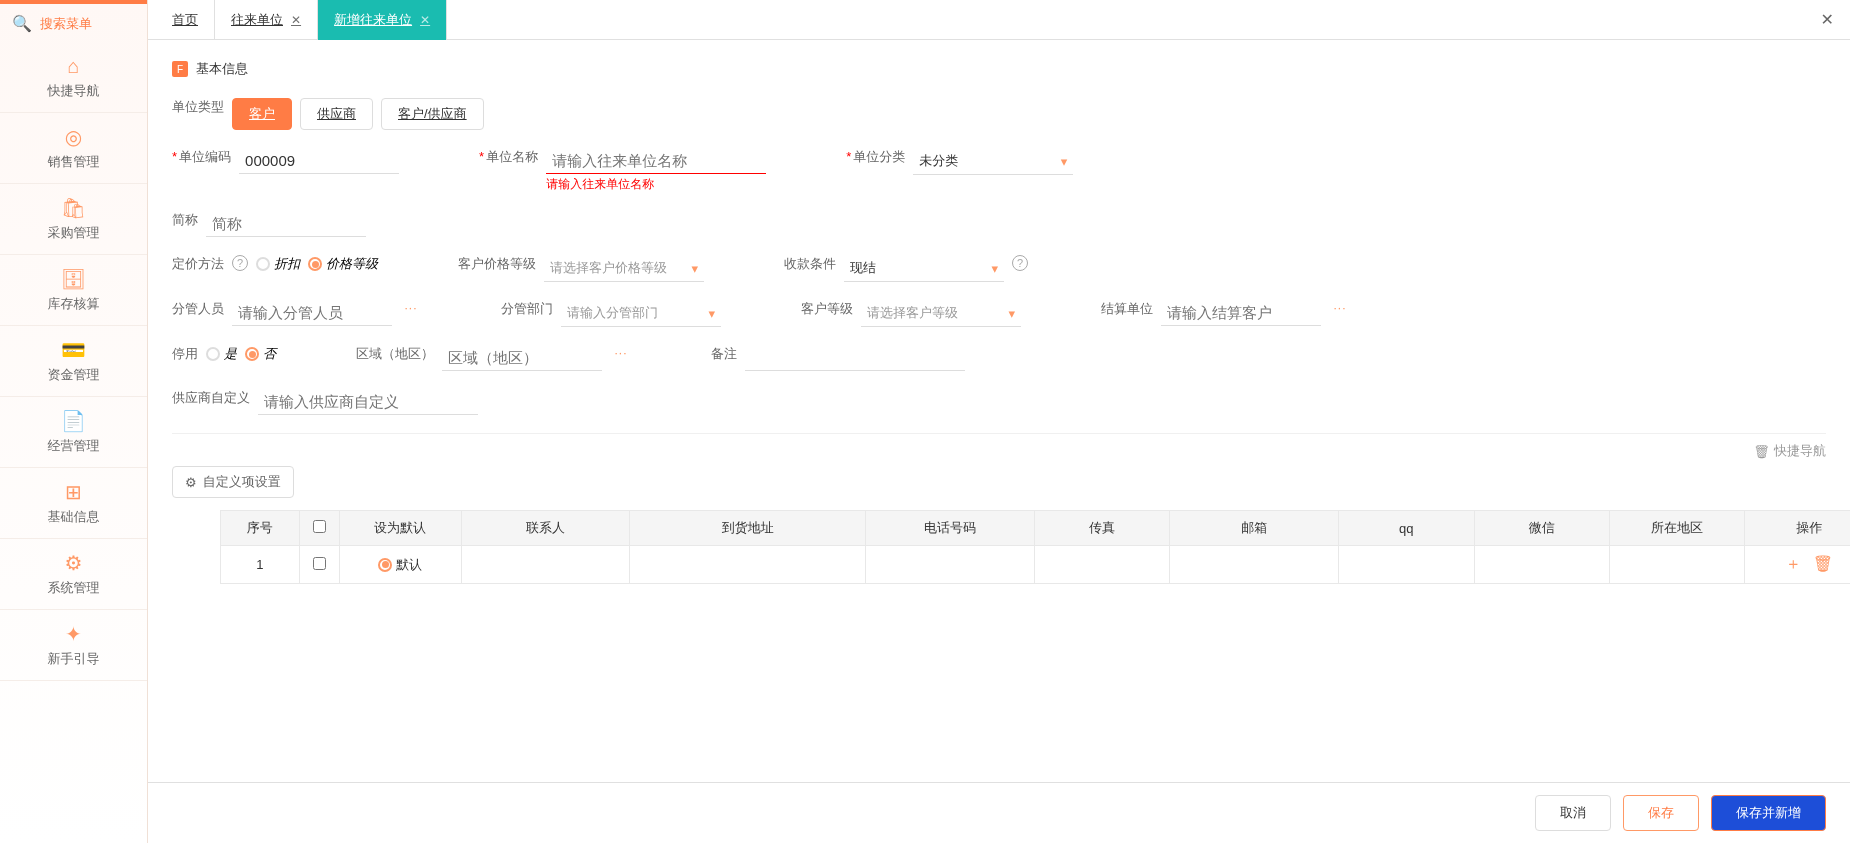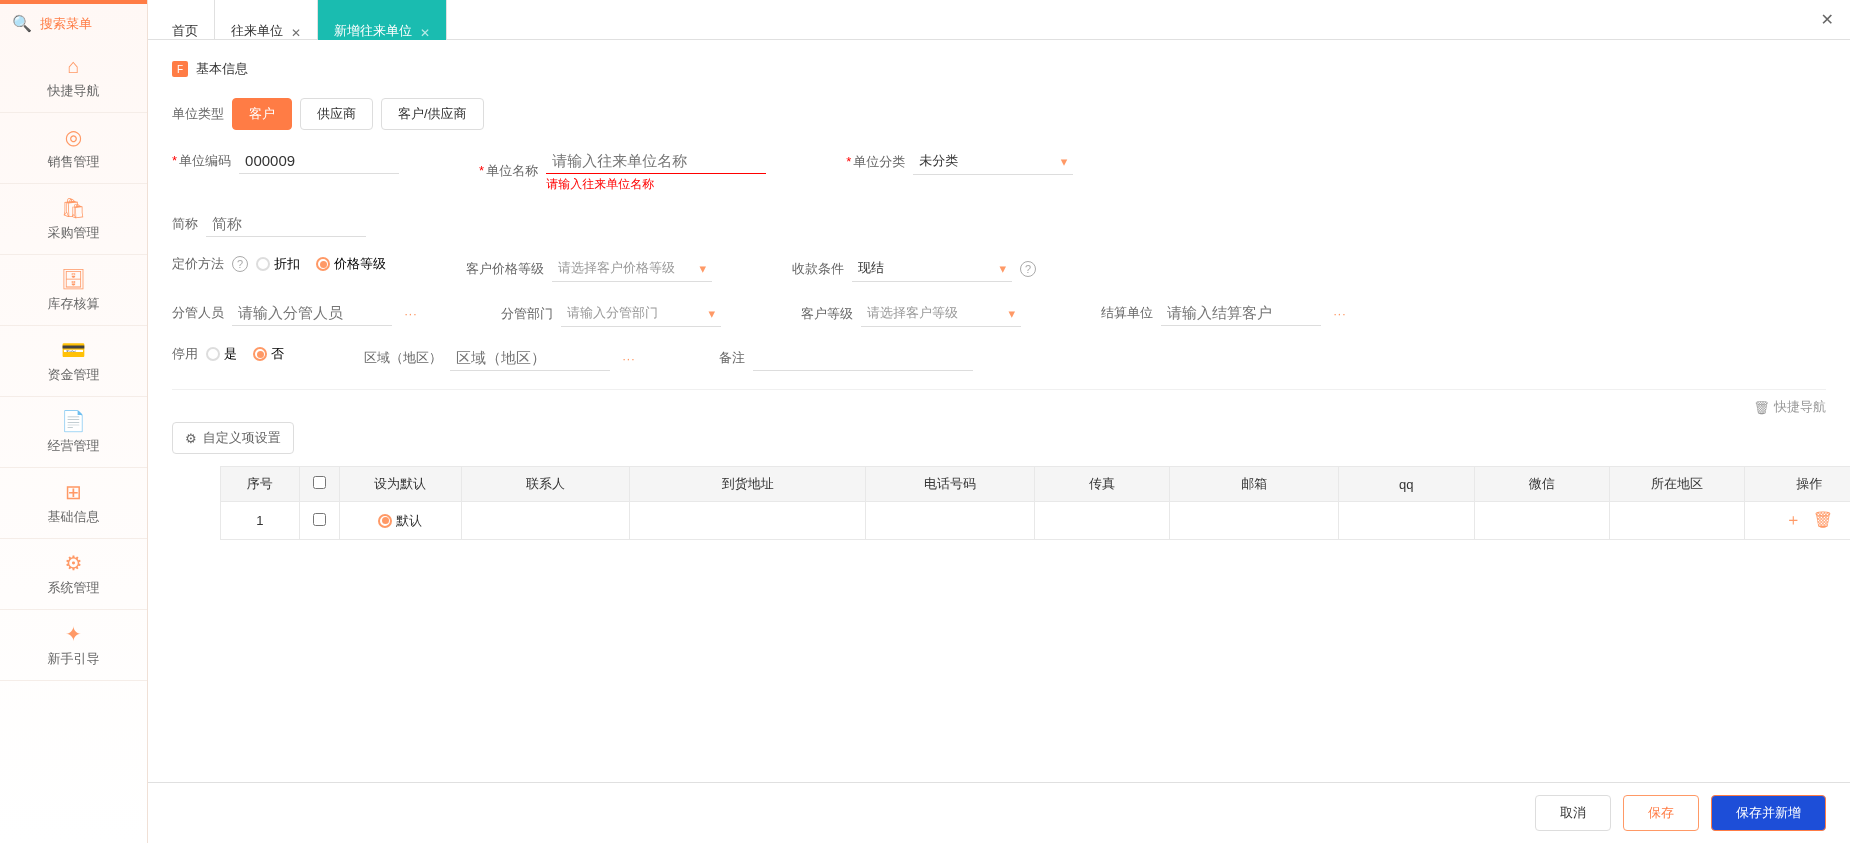--- a/index.html
+++ b/index.html
@@ -60,28 +60,29 @@
       display: flex;
       align-items: center;
       background: #fff;
       border-bottom: 1px solid #e0e0e0;
       height: 40px;
       padding: 0 8px;
       flex-shrink: 0;
     }
     .tab {
       display: flex;
-      align-items: flex-end;
+      align-items: center;
       padding: 0 16px;
       height: 40px;
       cursor: pointer;
       color: #333;
       font-size: 13px;
       border-right: 1px solid #e0e0e0;
       white-space: nowrap;
+      text-decoration: underline;
     }
     .tab.home { color: #333; }
     .tab.active {
       background: #1abcb0;
       color: #fff;
     }
     .tab .close-btn {
       margin-left: 8px;
       font-size: 12px;
       color: inherit;
@@ -127,21 +128,21 @@
     
     .form-row {
       display: flex;
       align-items: flex-start;
       margin-bottom: 18px;
       gap: 20px;
       flex-wrap: wrap;
     }
     .form-group {
       display: flex;
-      align-items: center;
+      align-items: flex-start;
       gap: 8px;
       min-width: 0;
     }
     .form-label {
       color: #666;
       white-space: nowrap;
       font-size: 13px;
       flex-shrink: 0;
     }
     .form-label.required::before {
@@ -174,21 +175,21 @@
       cursor: pointer;
       min-width: 160px;
       background: transparent;
       justify-content: space-between;
       color: #999;
     }
     .form-select .chevron { color: #ff9966; margin-left: 4px; }
     .form-select.with-value { color: #333; }
 
     
-    .radio-group { display: flex; align-items: center; gap: 16px; }
+    .radio-group { display: flex; align-items: center; gap: 8px; font-style: italic; }
     .radio-item { display: flex; align-items: center; gap: 4px; cursor: pointer; }
     .radio-btn {
       width: 14px; height: 14px;
       border-radius: 50%;
       border: 2px solid #ddd;
       display: flex; align-items: center; justify-content: center;
     }
     .radio-btn.checked { border-color: #ff9966; }
     .radio-btn.checked::after {
       content: '';
@@ -200,20 +201,21 @@
     
     .unit-type-group { display: flex; gap: 8px; }
     .unit-btn {
       padding: 6px 16px;
       border: 1px solid #ddd;
       border-radius: 4px;
       cursor: pointer;
       background: #fff;
       color: #333;
       font-size: 13px;
+      text-decoration: underline;
     }
     .unit-btn.active {
       background: #ff7c45;
       border-color: #ff7c45;
       color: #fff;
     }
 
     
     .tag-btn {
       display: flex;
@@ -536,20 +538,26 @@
         <input type="text" class="form-input" placeholder="区域（地区）" style="">
         <span class="more-dots">···</span>
       </div>
       <div class="col-separator"></div>
       <div class="form-group">
         <span class="form-label">备注</span>
         <input type="text" class="form-input wide" style="">
       </div>
     </div>
 
+    <div class="form-row">
+      <div class="form-group">
+        <span class="form-label">供应商自定义</span>
+        <input type="text" class="form-input wide" placeholder="请输入供应商自定义" style="">
+      </div>
+    </div>
 
     <hr class="divider">
 
     <div class="batch-delete">
       <span>🗑</span>
       <span>快捷导航</span>
     </div>
 
     <button class="custom-settings-btn">
       <span>⚙</span>

